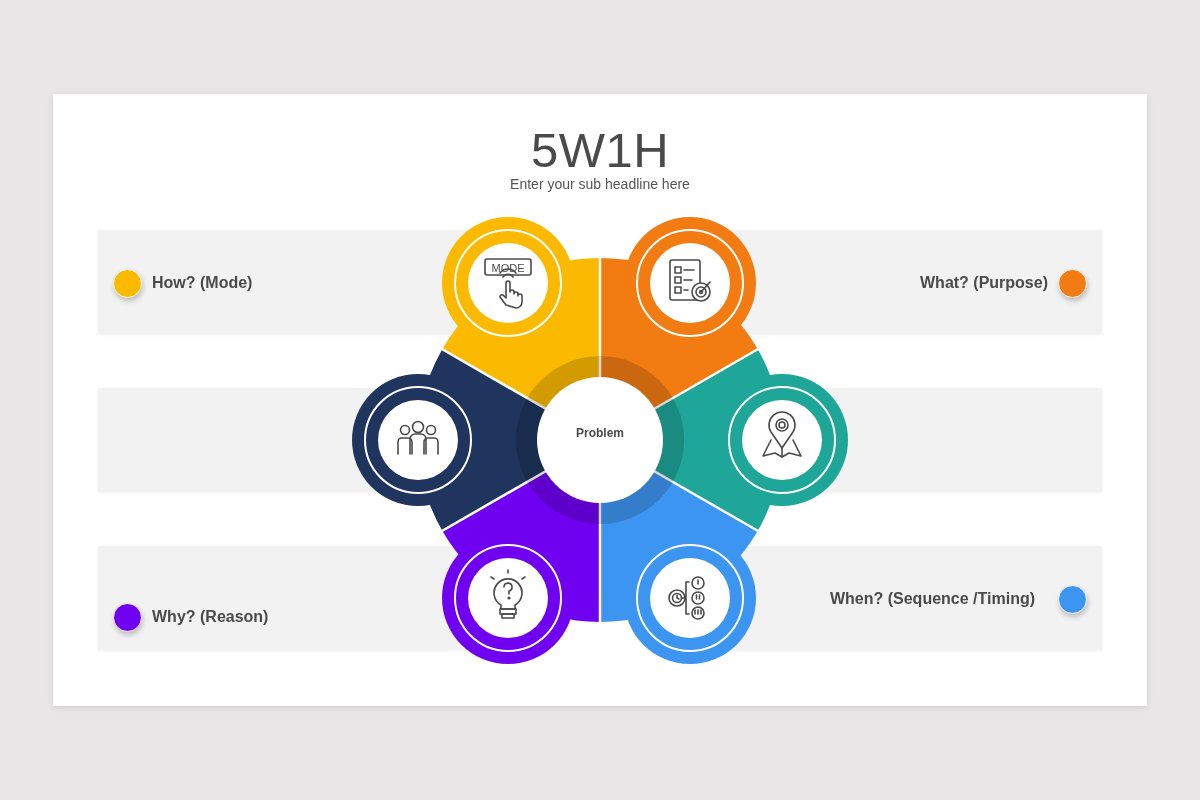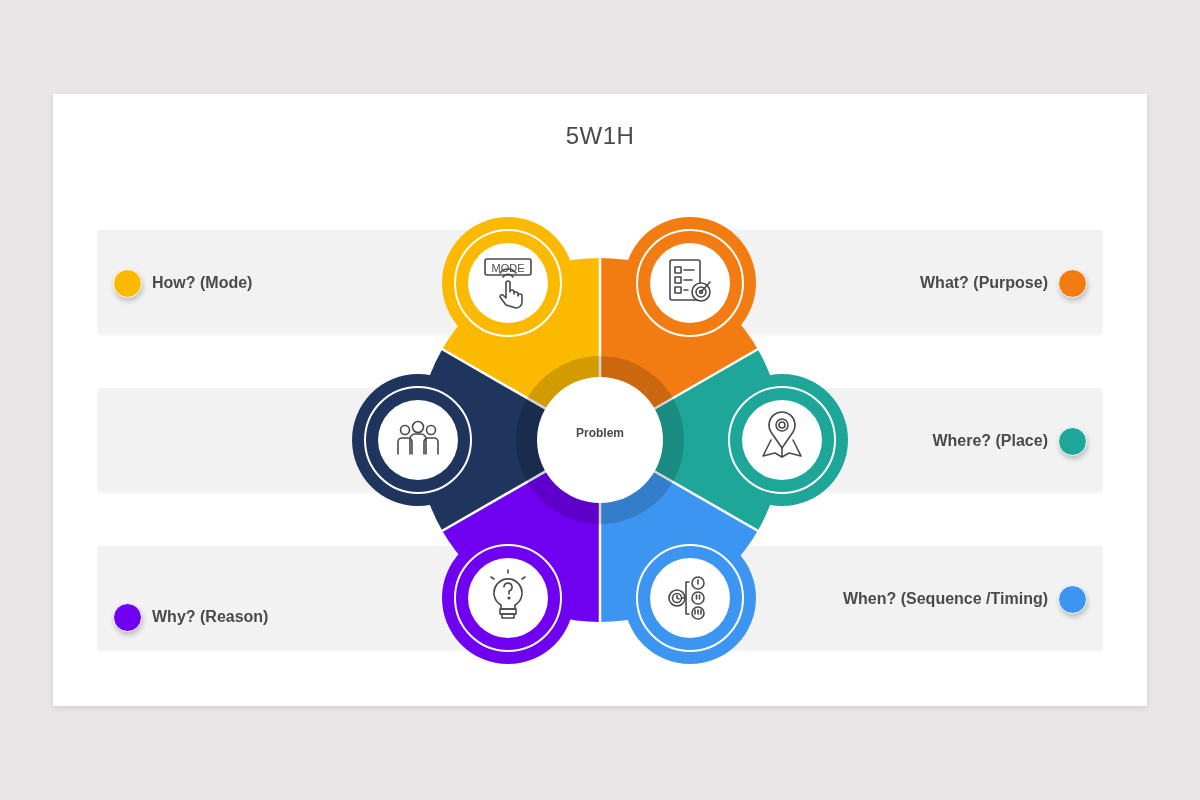--- a/index.html
+++ b/index.html
@@ -13,21 +13,21 @@
   .slide {
     position: absolute;
     left: 53px; top: 94px;
     width: 1094px; height: 612px;
     background: #ffffff;
     box-shadow: 0 2px 6px rgba(0,0,0,0.10);
   }
   .title {
     position: absolute; left: 0; right: 0; top: 28px;
     text-align: center;
-    font-size: 24px; color: #4a4a4a;
+    font-size: 49px; color: #4a4a4a;
     letter-spacing: 0.5px;
   }
   .subtitle {
     position: absolute; left: 0; right: 0; top: 82px;
     text-align: center;
     font-size: 14px; color: #555555;
   }
   .band {
     position: absolute;
     height: 104px;
@@ -58,45 +58,42 @@
     left: 482px; top: 332px; width: 130px;
     text-align: center;
     font-size: 12px; font-weight: bold; color: #4a4a4a;
   }
 </style>
 </head>
 <body>
 
 <div class="slide">
   <div class="title">5W1H</div>
+  <div class="subtitle">Enter your sub headline here</div>
 
   <div class="band left" style="top:136px;"></div>
   <div class="band left" style="top:294px;"></div>
   <div class="band left" style="top:452px;"></div>
   <div class="band right" style="top:136px;"></div>
   <div class="band right" style="top:294px;"></div>
   <div class="band right" style="top:452px;"></div>
 
   <div class="label left" style="top:174px;">
     <span class="dot" style="background:#fbba00"></span>
     <span>How? (Mode)</span>
   </div>
   <div class="label left" style="top:508px;">
     <span class="dot" style="background:#7000f0"></span>
     <span>Why? (Reason)</span>
   </div>
   <div class="label right" style="top:174px;">
     <span class="dot" style="background:#f27b12"></span>
     <span>What? (Purpose)</span>
   </div>
-  <div class="label right" style="top:332px;">
-    <span class="dot" style="background:#1ea699"></span>
-    <span>Where? (Place)</span>
-  </div>
-  <div class="label right" style="top:490px;">
+  <div class="label right" style="top:490px;gap:13px;">
     <span class="dot" style="background:#3d95f2"></span>
     <span>When? (Sequence /Timing)</span>
   </div>
 
   <svg class="wheel" width="1094" height="612" viewBox="0 0 1094 612">
     <defs>
       <clipPath id="hexclip">
 
         <rect x="377" y="150" width="340" height="400"></rect>
       </clipPath>

